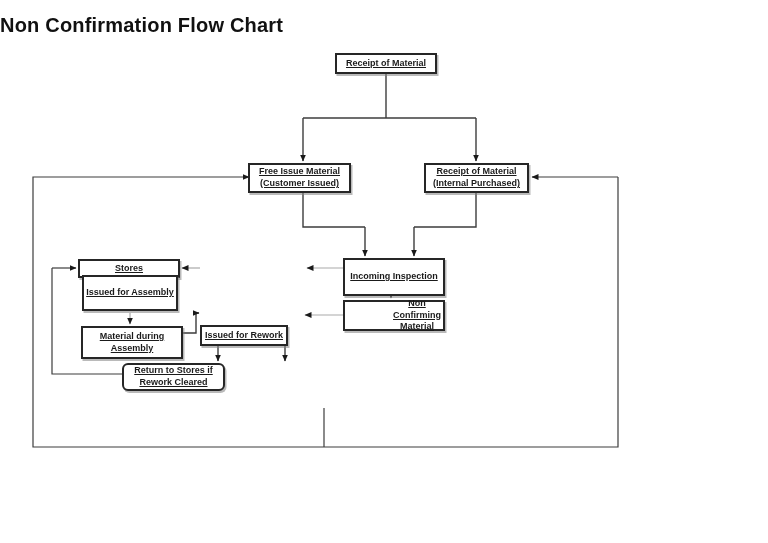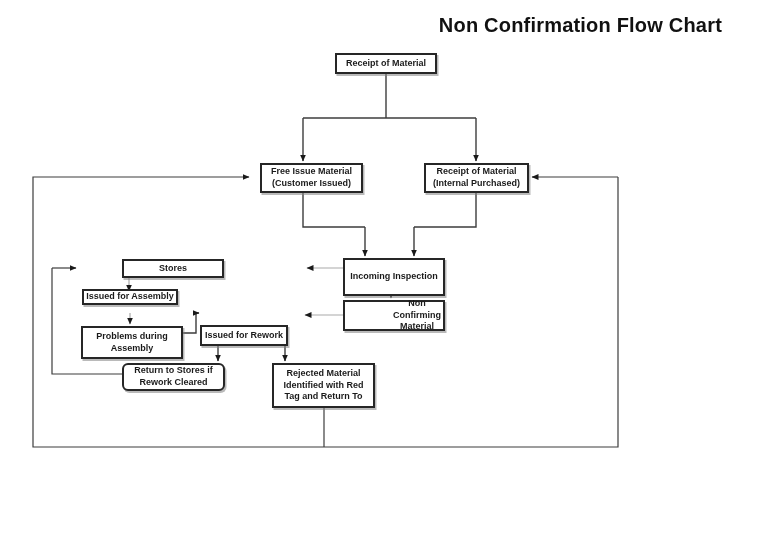--- a/index.html
+++ b/index.html
@@ -1,30 +1,30 @@
 <!DOCTYPE html>
 <html><head>
 <meta charset="utf-8">
 <style>
   html,body{margin:0;padding:0;background:#ffffff;}
   body{width:768px;height:543px;font-family:"Liberation Sans",sans-serif;}
   .canvas{position:relative;width:768px;height:543px;background:#ffffff;overflow:hidden;}
   .chart-title{
     position:absolute;top:14px;left:0;width:722px;
-    text-align:right;font-size:20px;font-weight:700;color:#111111;
+    text-align:left;font-size:20px;font-weight:700;color:#111111;
     letter-spacing:0.2px;
   }
   svg.wires{position:absolute;left:0;top:0;width:768px;height:543px;}
   .node{
     position:absolute;box-sizing:border-box;
     border:2px solid #262626;background:#ffffff;
     box-shadow:1.5px 2px 0 rgba(130,130,130,0.55);
     display:flex;align-items:center;justify-content:center;
     text-align:center;font-size:9px;font-weight:700;line-height:1.3;
-    color:#1a1a1a;white-space:pre-line;padding:1px 2px;
+    color:#1a1a1a;white-space:pre-line;padding:1px 2px;text-decoration:underline;
   }
 </style>
 </head>
 <body>
 
 <div class="canvas">
 
   <div class="chart-title">Non Confirmation Flow Chart</div>
 
   <svg class="wires" viewBox="0 0 768 543" xmlns="http://www.w3.org/2000/svg">
@@ -65,41 +65,38 @@
     <path d="M52,268 L76,268" fill="none" stroke="#3d3d3d" stroke-width="1.2" marker-end="url(#arw)"></path>
 
     <path d="M324,408 L324,447" fill="none" stroke="#3d3d3d" stroke-width="1.2"></path>
 
     <path d="M618,177 L618,447 L33,447 L33,177 L249,177" fill="none" stroke="#3d3d3d" stroke-width="1.2" marker-end="url(#arw)"></path>
     <path d="M618,177 L532,177" fill="none" stroke="#3d3d3d" stroke-width="1.2" marker-end="url(#arw)"></path>
   </svg>
 
   <div class="node" style="left:335px;top:53px;width:102px;height:21px;">Receipt of Material</div>
 
-  <div class="node" style="left:260px;top:163px;width:103px;height:30px;">Free Issue Material
+  <div class="node" style="left:248px;top:163px;width:103px;height:30px;">Free Issue Material
 (Customer Issued)</div>
 
   <div class="node" style="left:424px;top:163px;width:105px;height:30px;">Receipt of Material
 (Internal Purchased)</div>
 
-  <div class="node" style="left:78px;top:259px;width:102px;height:19px;margin-left:44px;">Stores</div>
+  <div class="node" style="left:78px;top:259px;width:102px;height:19px;">Stores</div>
 
 
   <div class="node" style="left:343px;top:258px;width:102px;height:38px;">Incoming Inspection</div>
 
-  <div class="node" style="left:82px;top:289px;width:96px;height:16px;">Issued for Assembly</div>
+  <div class="node" style="left:82px;top:275px;width:96px;height:36px;">Issued for Assembly</div>
 
   <div class="node" style="left:343px;top:300px;width:102px;height:31px;padding-left:48px;">Non Confirming
 Material</div>
 
-  <div class="node" style="left:81px;top:326px;width:102px;height:33px;">Problems during
+  <div class="node" style="left:81px;top:326px;width:102px;height:33px;">Material during
 Assembly</div>
 
   <div class="node" style="left:200px;top:325px;width:88px;height:21px;">Issued for Rework</div>
 
   <div class="node" style="left:122px;top:363px;width:103px;height:28px;border-radius:6px;">Return to Stores if
 Rework Cleared</div>
 
-  <div class="node" style="left:272px;top:363px;width:103px;height:45px;">Rejected Material
-Identified with Red
-Tag and Return To</div>
 
 </div>
 
 </body></html>

